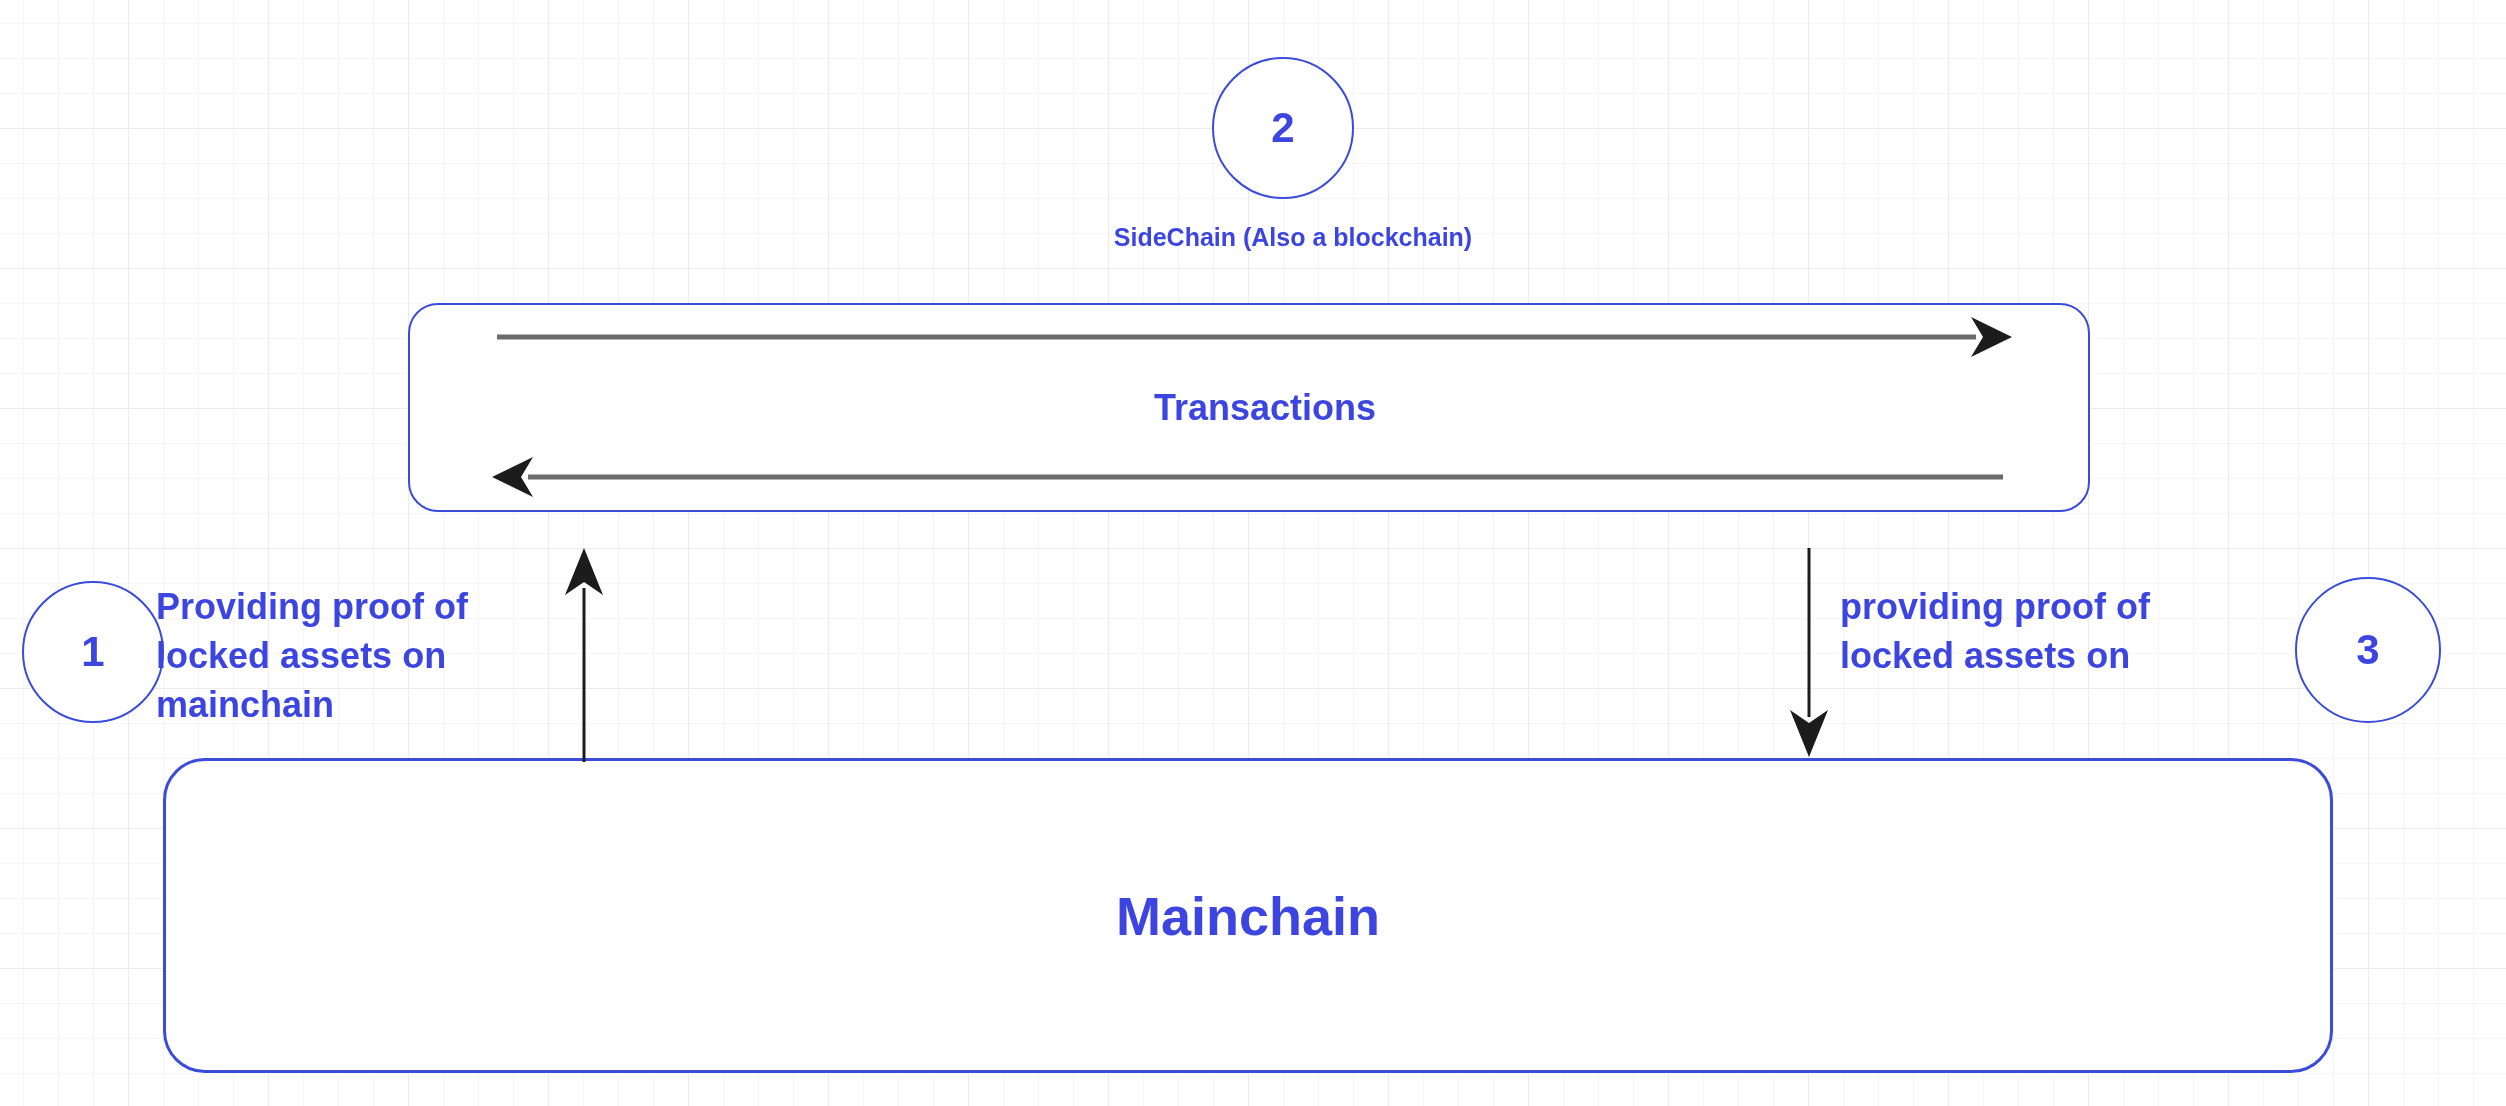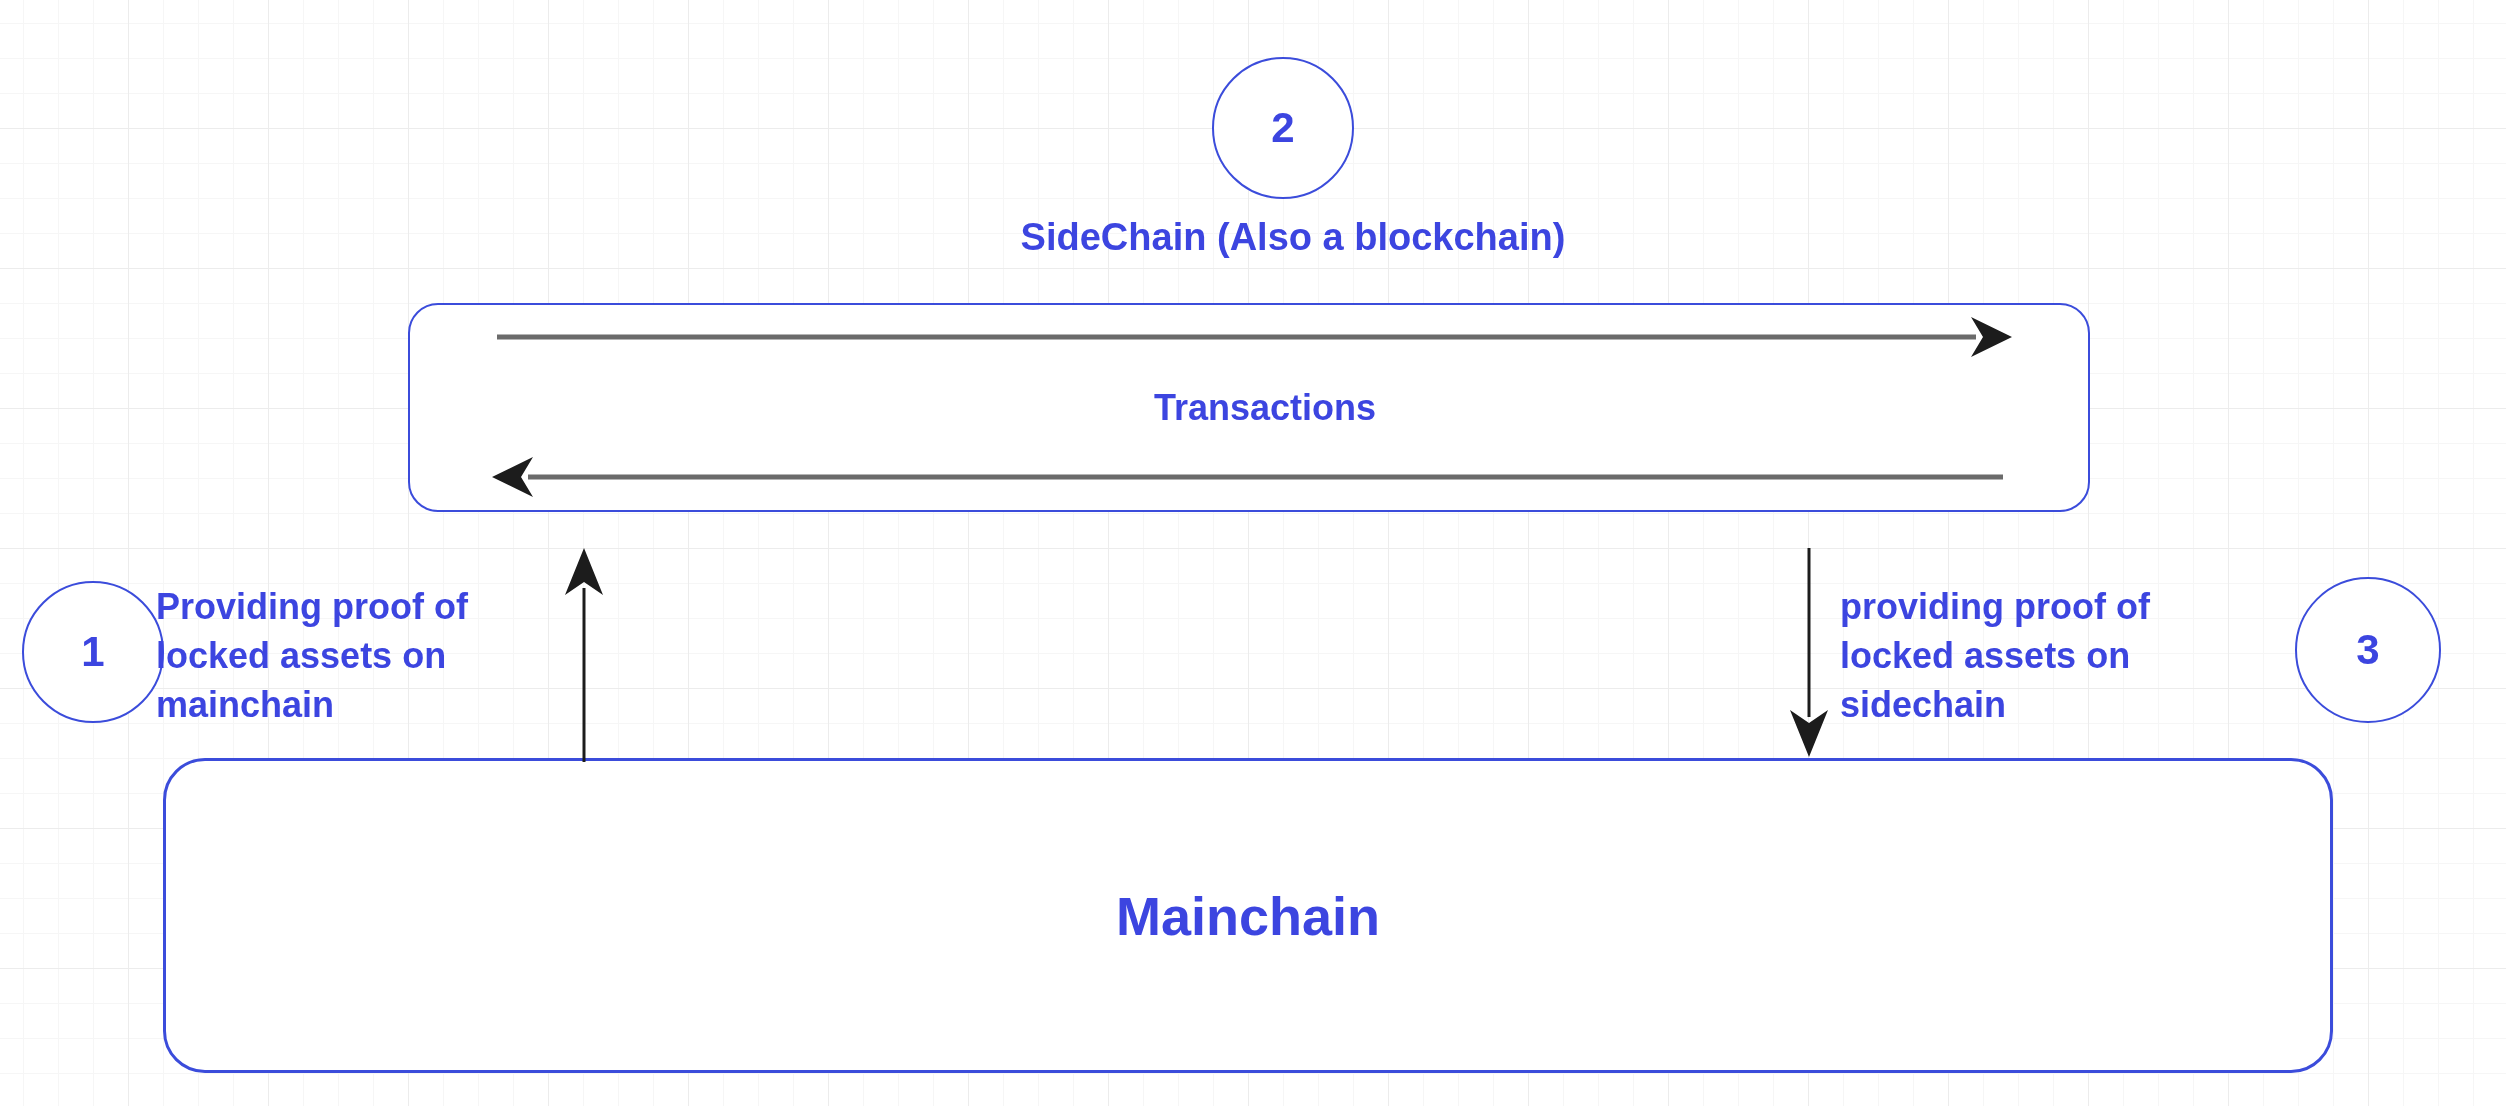--- a/index.html
+++ b/index.html
@@ -32,21 +32,21 @@
     color:var(--text-blue);
     font-weight:bold;font-size:42px;
   }
   .badge-1{left:22px;top:581px;width:142px;height:142px;}
   .badge-2{left:1212px;top:57px;width:142px;height:142px;}
   .badge-3{left:2295px;top:577px;width:146px;height:146px;}
   .sidechain-title{
     position:absolute;left:983px;top:214px;width:620px;height:46px;
     text-align:center;
     color:var(--text-blue);
-    font-weight:bold;font-size:38px;line-height:46px;
+    font-weight:bold;font-size:25px;line-height:46px;
     white-space:nowrap;
   }
   .tx-box{
     left:408px;top:303px;width:1682px;height:209px;
     border:2.5px solid var(--accent-blue);
     border-radius:30px;
     display:flex;align-items:center;justify-content:center;padding-left:32px;
   }
   .tx-label{
     color:var(--text-blue);
@@ -101,21 +101,20 @@
 
   <div class="note note-left">
     <div>Providing proof of</div>
     <div>locked assets on</div>
     <div>mainchain</div>
   </div>
 
   <div class="note note-right">
     <div>providing proof of</div>
     <div>locked assets on</div>
-    <div>sidechain</div>
   </div>
 
   <div class="shape main-box">
     <span class="main-label">Mainchain</span>
   </div>
 
   <svg class="overlay" viewBox="0 0 2506 1106" xmlns="http://www.w3.org/2000/svg">
 
     <g>
       <line class="h-line" x1="497" y1="337" x2="1976" y2="337"></line>

